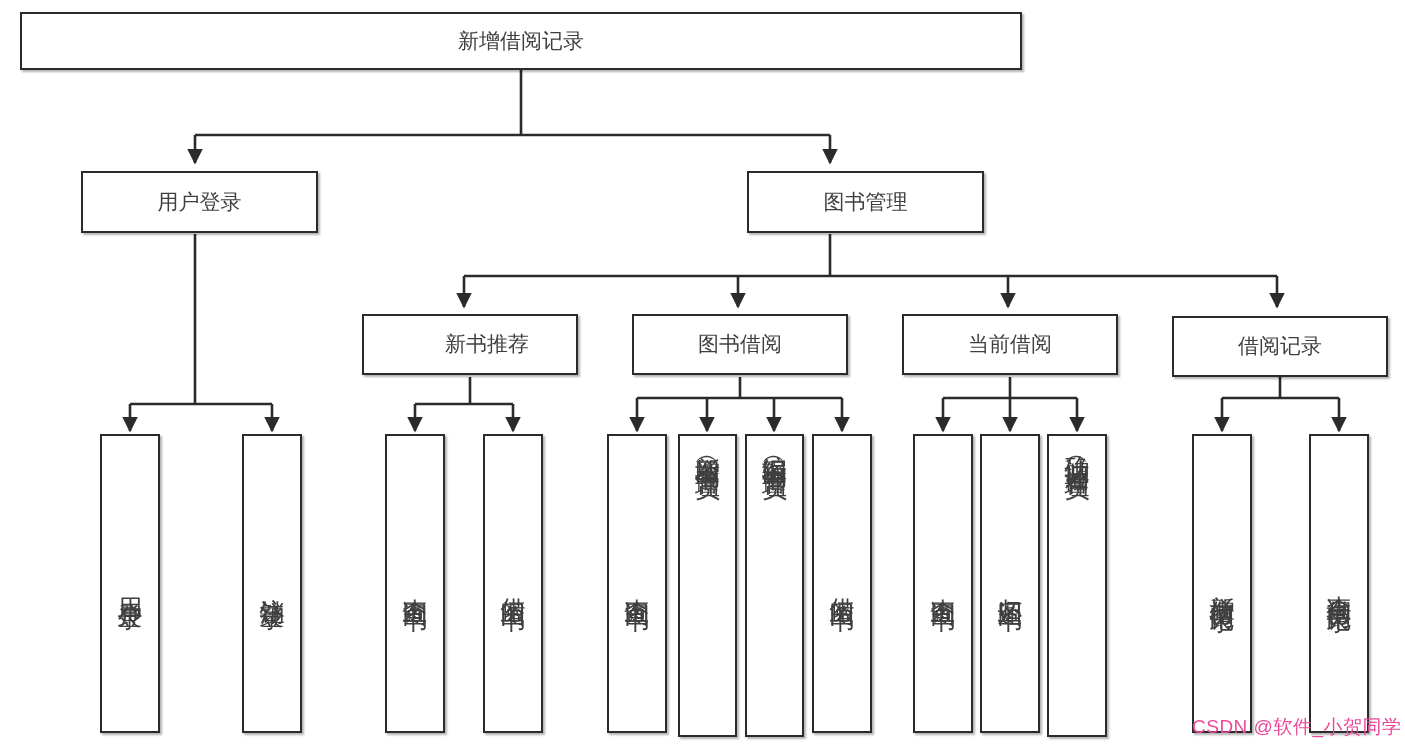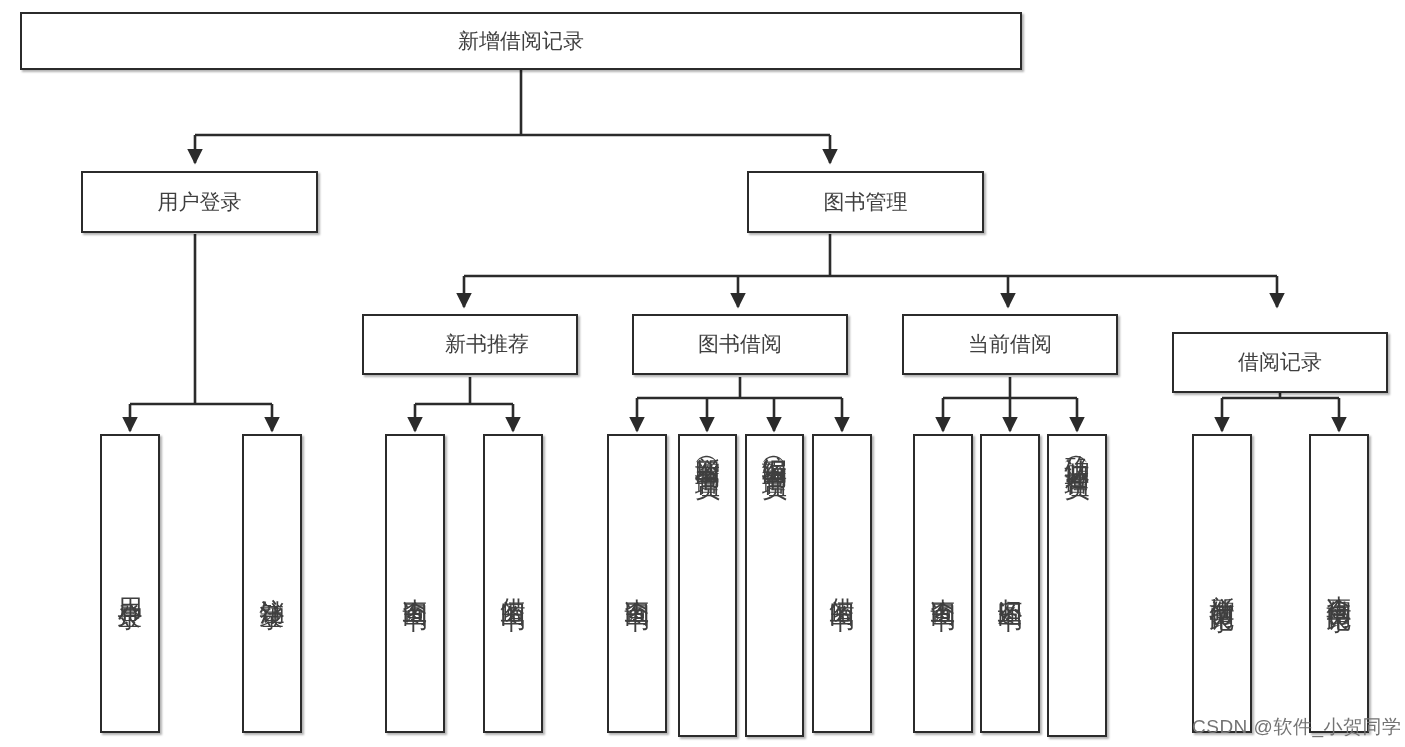--- a/index.html
+++ b/index.html
@@ -56,21 +56,21 @@
     text-orientation: upright;
     font-size: 25px;
     letter-spacing: 3px;
     line-height: 1;
   }
   .node.vert.centered {
     align-items: center;
   }
   .watermark {
     position: absolute;
-    color: #737373;
+    color: #ec4899;
     font-size: 19px;
     white-space: nowrap;
     letter-spacing: 0.5px;
   }
 </style>
 </head>
 <body>
 
 <div id="canvas">
 
@@ -142,21 +142,21 @@
   </div>
 
   <div class="node horiz" style="left:902px; top:314px; width:216px; height:61px;">
     <span class="label">当前借阅</span>
   </div>
 
   <div class="node horiz" style="left:632px; top:314px; width:216px; height:61px;">
     <span class="label">图书借阅</span>
   </div>
 
-  <div class="node horiz" style="left:1172px; top:332px; width:216px; height:61px;align-items:center;">
+  <div class="node horiz" style="left:1172px; top:316px; width:216px; height:61px;align-items:center;">
     <span class="label">借阅记录</span>
   </div>
 
   <div class="node vert centered" style="left:100px; top:434px; width:60px; height:299px;">
     <span class="label">用户登录</span>
   </div>
 
   <div class="node vert centered" style="left:242px; top:434px; width:60px; height:299px;">
     <span class="label">注销登录</span>
   </div>

